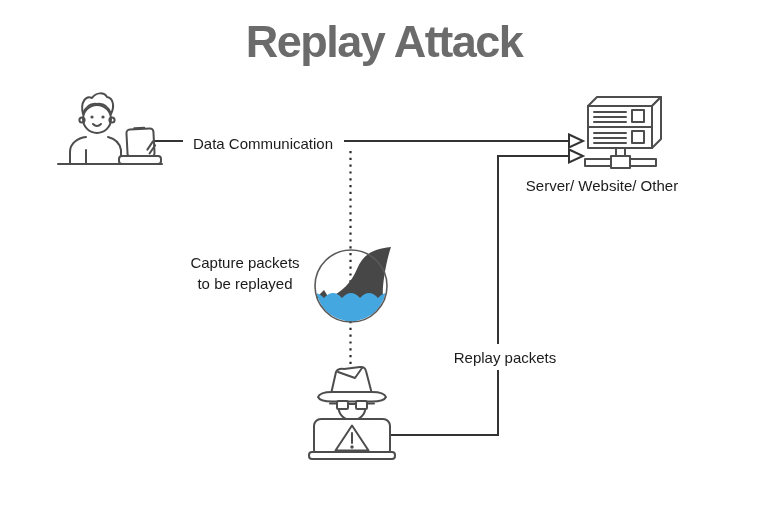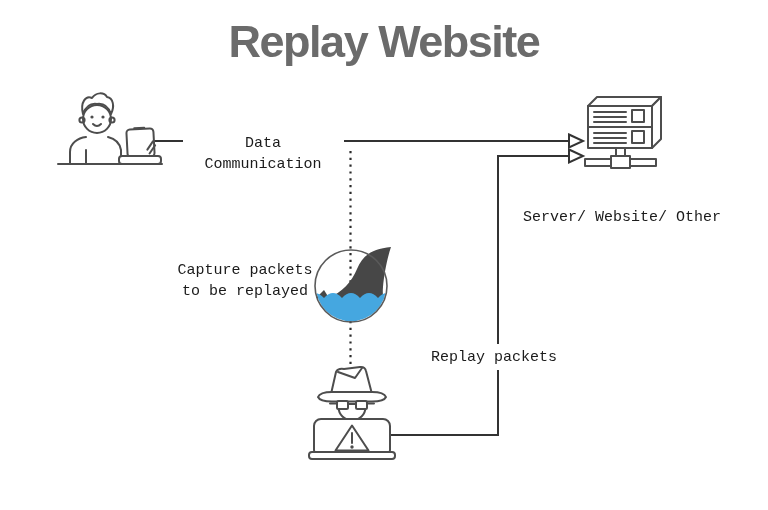--- a/index.html
+++ b/index.html
@@ -14,34 +14,34 @@
   svg{position:absolute;left:0;top:0;}
   .ln{stroke:var(--icon-line);stroke-width:2;fill:none;stroke-linecap:round;stroke-linejoin:round;}
   .lnw{stroke:var(--icon-line);stroke-width:2;fill:#fff;stroke-linecap:round;stroke-linejoin:round;}
   .edge{stroke:var(--edge-line);stroke-width:2;fill:none;}
   .ah{fill:#fff;stroke:var(--edge-line);stroke-width:2;stroke-linejoin:miter;}
   .dot{stroke:#2b2b2b;stroke-width:2.2;stroke-dasharray:2.2 4.6;fill:none;}
   .dark{fill:var(--fin-dark);stroke:none;}
   .water{fill:var(--water-blue);stroke:none;}
   .ring{stroke:#5a5a5a;stroke-width:1.6;fill:none;}
   .fillink{fill:var(--icon-line);stroke:none;}
-  .lbl{position:absolute;color:var(--text-dark);font-size:15px;line-height:21px;text-align:center;white-space:pre-line;font-family:Liberation Mono, monospace;}
+  .lbl{position:absolute;color:var(--text-dark);font-size:15px;line-height:21px;text-align:center;white-space:pre-line;}
   .lbl-user{left:55px;top:175px;width:100px;}
-  .lbl-server{left:512px;top:175px;width:220px;margin-top:32px;}
+  .lbl-server{left:492px;top:175px;width:220px;}
   .lbl-attacker{left:302px;top:462px;width:100px;}
   .lbl-datacomm{left:184px;top:133px;width:158px;}
-  .lbl-replay{left:424px;top:347px;width:140px;}
-  .lbl-capture{left:168px;top:260px;width:154px;text-align:center;}
+  .lbl-replay{left:435px;top:347px;width:140px;}
+  .lbl-capture{left:168px;top:252px;width:154px;text-align:center;}
 </style>
 </head>
 <body>
 
 <div class="stage">
 
-  <h1 class="title">Replay Website</h1>
+  <h1 class="title">Replay Attack</h1>
 
   <svg width="768" height="510" viewBox="0 0 768 510">
 
     <g>
       <path class="dot" d="M350.5,151 V367"></path>
     </g>
 
     <g>
       <path class="edge" d="M154,141 H183"></path>
       <path class="edge" d="M344,141 H569"></path>

